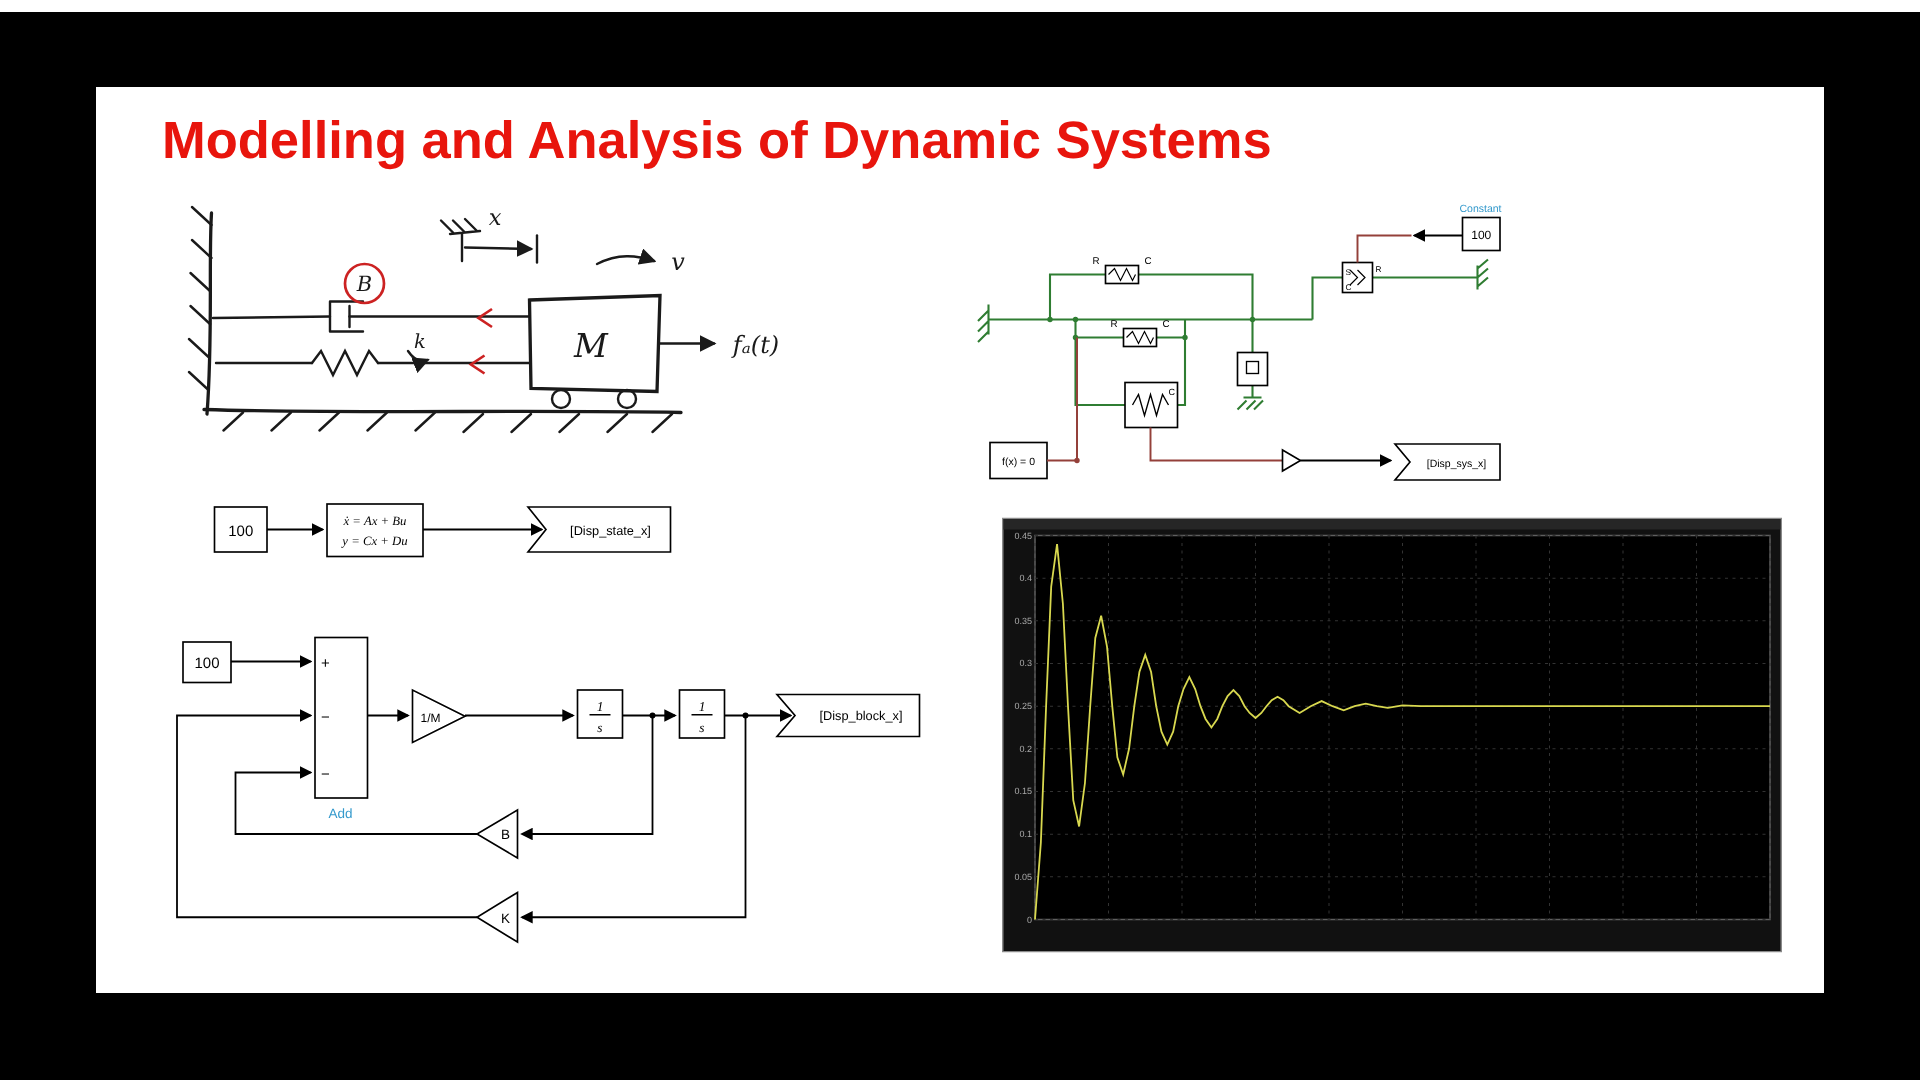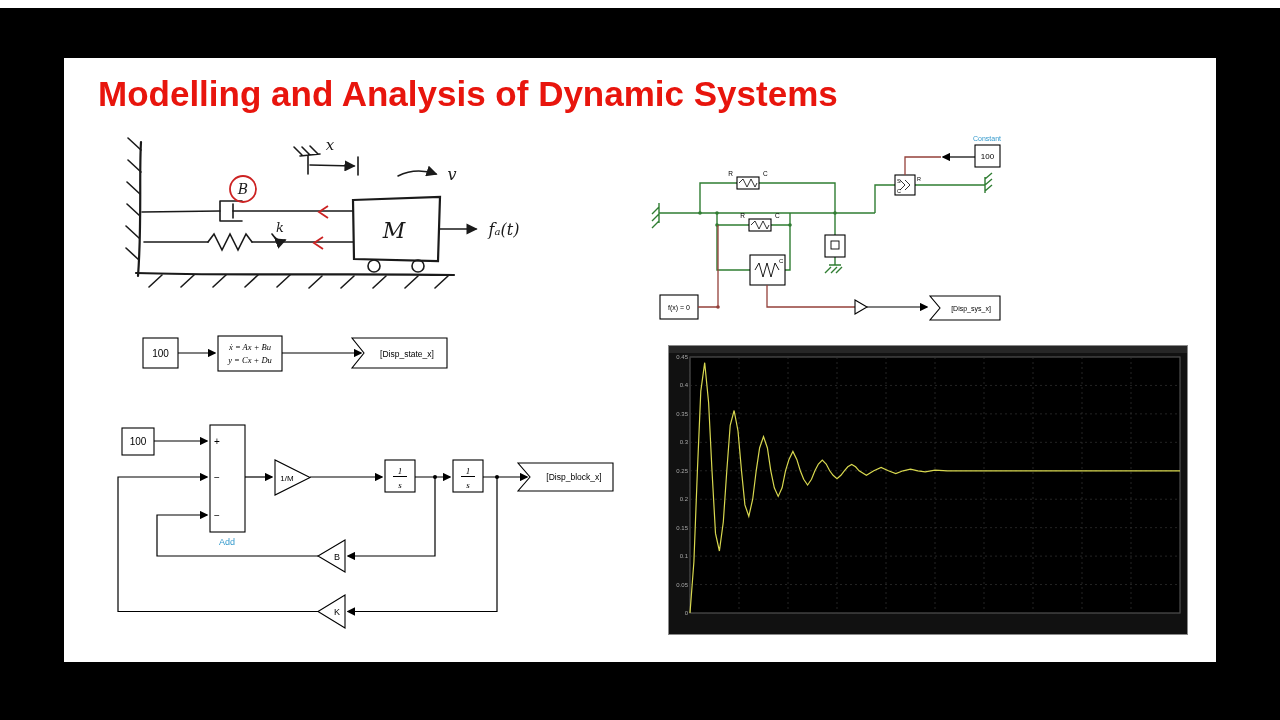--- a/index.html
+++ b/index.html
@@ -1,20 +1,20 @@
 <!DOCTYPE html>
 <html><head>
 <meta charset="utf-8">
 <style>
   html,body{margin:0;padding:0;background:#000;}
   .frame{position:relative;width:1280px;height:720px;background:#000;overflow:hidden;
          font-family:"Liberation Sans",sans-serif;}
   .top-sliver{position:absolute;left:0;top:0;width:1280px;height:8px;background:#fff;}
   .slide{position:absolute;left:64px;top:58px;width:1152px;height:604px;background:#fff;}
-  .slide-title{position:absolute;left:34px;top:16px;font-size:35px;font-weight:700;
+  .slide-title{position:absolute;left:44px;top:16px;font-size:35px;font-weight:700;
                letter-spacing:0;color:#e8150d;white-space:nowrap;}
   .abs{position:absolute;}
   svg text{font-family:"Liberation Sans",sans-serif;}
   .hand{font-family:"DejaVu Serif",serif;font-style:italic;}
   .eq{font-family:"Liberation Serif",serif;font-style:italic;}
   .blk{fill:#fff;stroke:#000;stroke-width:1.1;}
   .wire{stroke:#000;stroke-width:1.2;fill:none;}
   .gwire{stroke:#2f7d32;stroke-width:1.4;fill:none;}
   .rwire{stroke:#94403a;stroke-width:1.3;fill:none;}
   .sk{stroke:#1a1a1a;stroke-width:2.2;fill:none;stroke-linecap:round;}

